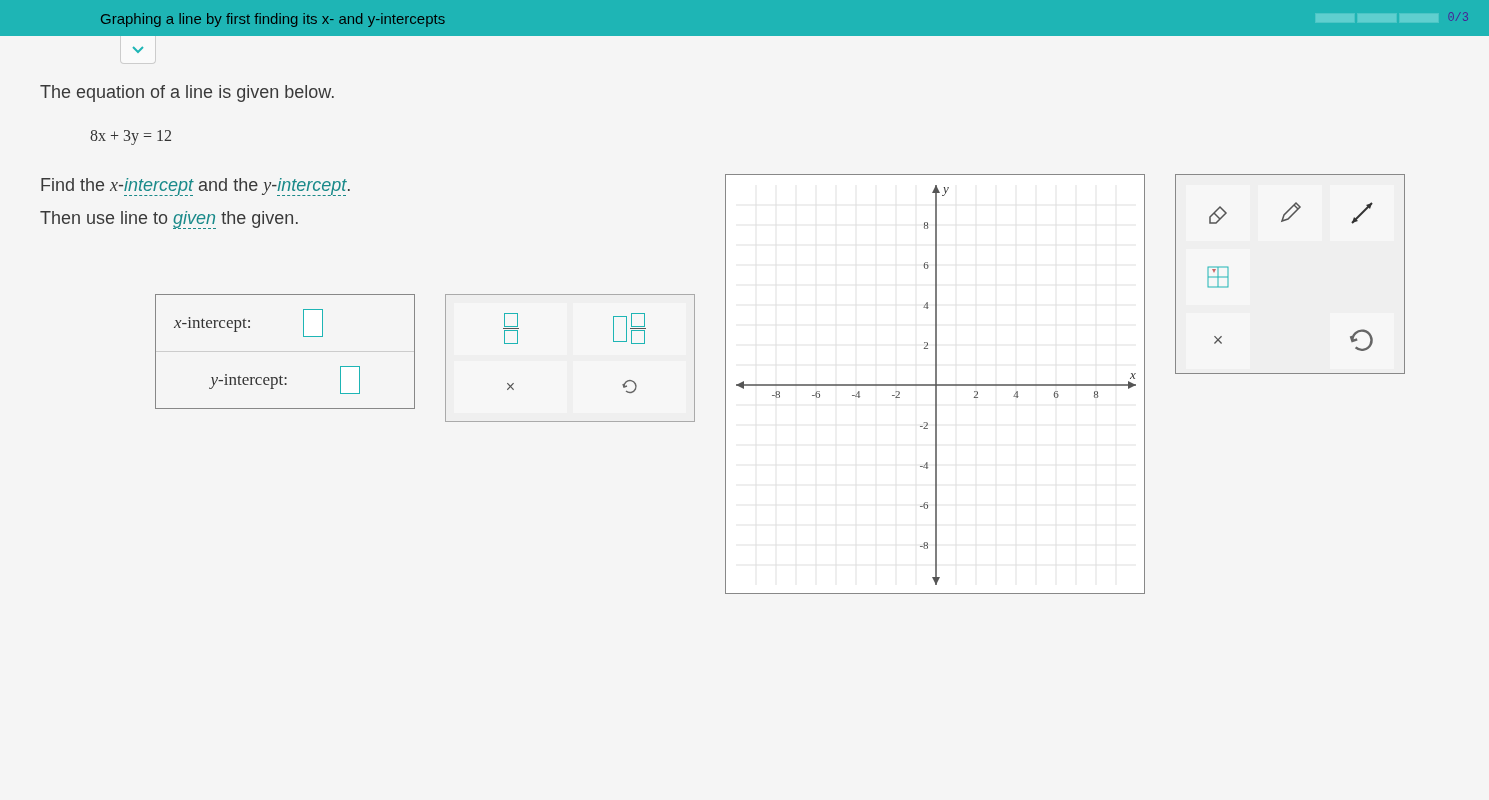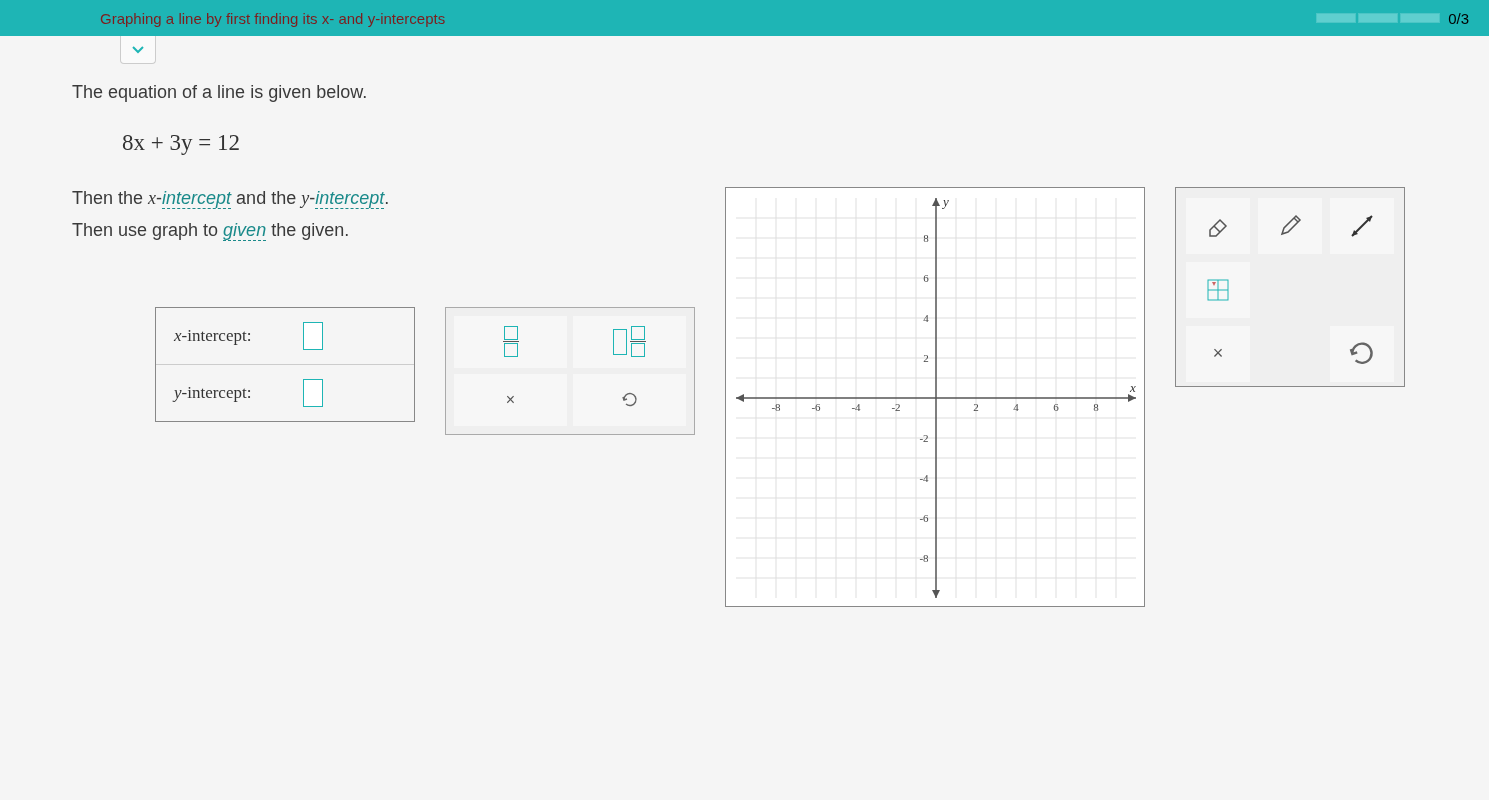--- a/index.html
+++ b/index.html
@@ -14,56 +14,55 @@
   .header {
     background: #1eb5b5;
     height: 36px;
     display: flex;
     align-items: center;
     padding: 0 20px 0 100px;
     color: #e8f7f7;
     font-size: 15px;
     position: relative;
   }
-  .header-title { flex: 1; color: #7f1d1d; font-weight: 400; }
+  .header-title { flex: 1; color: #000000; font-weight: 400; }
   .progress-bar {
     display: flex;
     gap: 2px;
     margin-right: 8px;
   }
   .progress-seg {
     width: 40px; height: 10px;
     background: #5fcfcf;
     border: 1px solid #4bc5c5;
   }
-  .progress-text { color: #000000; font-size: 15px; }
+  .progress-text { color: #4c1d95; font-size: 12px; font-family: Liberation Mono, monospace; }
   .expand-tab {
     position: absolute;
     top: 36px; left: 120px;
     width: 36px; height: 28px;
     background: #fafafa;
     border: 1px solid #ccc;
     border-top: none;
     border-radius: 0 0 4px 4px;
     display: flex; align-items: center; justify-content: center;
     cursor: pointer;
   }
   .content {
     padding: 40px 40px 0 40px;
     position: relative;
   }
   .problem-text {
     font-size: 18px;
     color: #3a3a3a;
     line-height: 1.8;
-    margin-left: 32px;
   }
   .equation {
     font-family: 'Times New Roman', serif;
-    font-size: 23px;
+    font-size: 16px;
     margin: 14px 0 18px 50px;
     color: #333;
   }
   .link-term {
     color: #1a8a8a;
     border-bottom: 1px dashed #1a8a8a;
     cursor: pointer;
     font-style: italic;
   }
   .work-area {
@@ -76,21 +75,21 @@
     border: 1px solid #888;
     width: 260px;
     margin-left: 115px;
   }
   .answer-row {
     display: flex;
     align-items: center;
     padding: 14px 18px;
     gap: 29px;
   }
-  .answer-row + .answer-row { border-top: 1px solid #ccc; }
+  .answer-row + .answer-row { border-top: 1px solid #ccc; justify-content: center; }
   .answer-label {
     font-family: 'Times New Roman', serif;
     font-size: 17px;
     color: #333;
     min-width: 100px;
   }
   .answer-input {
     width: 20px; height: 28px;
     border: 1px solid #1eb5b5;
     background: #fff;
@@ -168,24 +167,24 @@
   <svg width="14" height="14" viewBox="0 0 14 14">
       <path d="M2 4 L7 9 L12 4" stroke="#1eb5b5" stroke-width="2" fill="none"></path>
     </svg>
 </div>
 
 <div class="content">
   <div class="problem-text">
     <div>The equation of a line is given below.</div>
     <div class="equation">8x + 3y = 12</div>
     <div>
-      <span>Then the </span><span style="font-style:italic;font-family:'Times New Roman',serif">x</span>-<span class="link-term">intercept</span><span> and the </span><span style="font-style:italic;font-family:'Times New Roman',serif">y</span>-<span class="link-term">intercept</span><span>.</span>
+      <span>Find the </span><span style="font-style:italic;font-family:'Times New Roman',serif">x</span>-<span class="link-term">intercept</span><span> and the </span><span style="font-style:italic;font-family:'Times New Roman',serif">y</span>-<span class="link-term">intercept</span><span>.</span>
     </div>
     <div>
-      <span>Then use graph to </span><span class="link-term">given</span><span> the given.</span>
+      <span>Then use line to </span><span class="link-term">given</span><span> the given.</span>
     </div>
   </div>
 
   <div class="work-area">
 
     <div class="answer-box">
       <div class="answer-row">
         <span class="answer-label"><span style="font-style:italic">x</span>-intercept:</span>
         <div class="answer-input"></div>
       </div>

